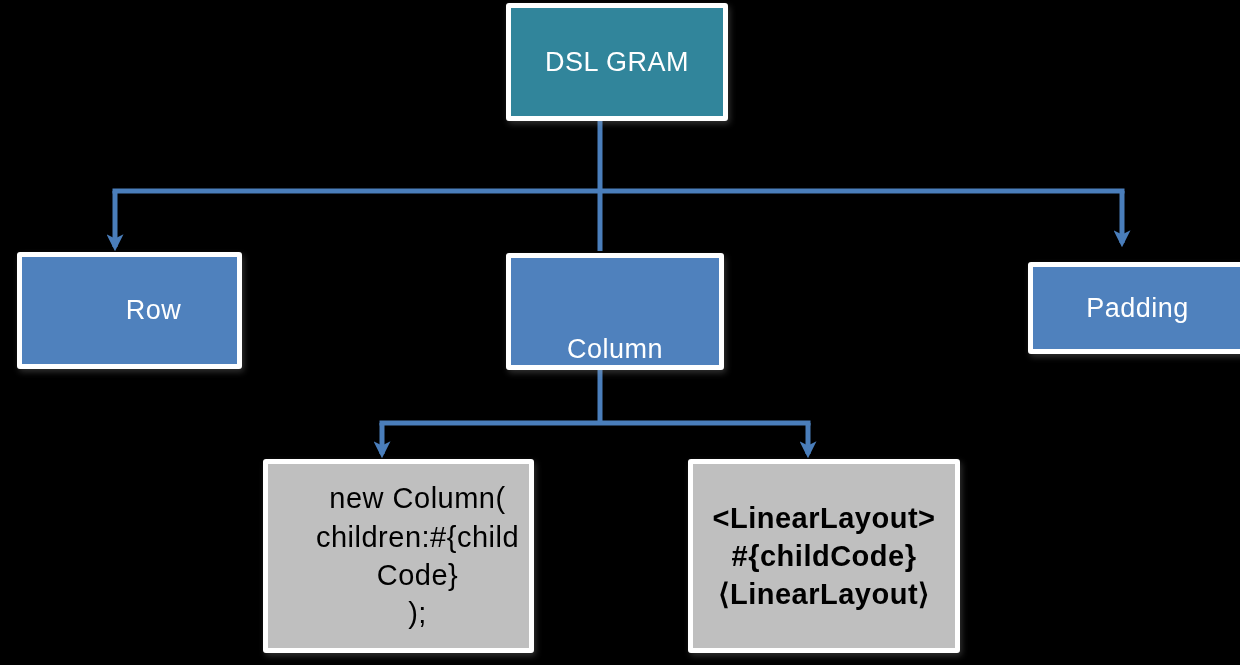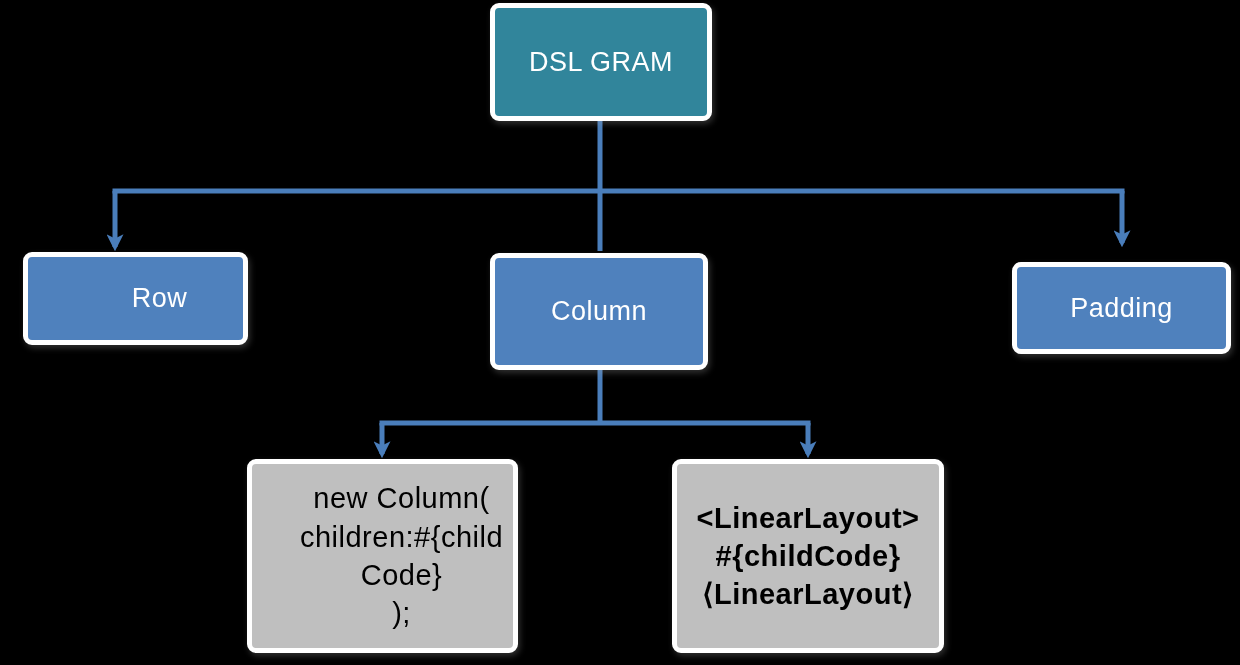--- a/index.html
+++ b/index.html
@@ -27,41 +27,42 @@
     height: 665px;
   }
   .connectors path.line {
     fill: none;
     stroke: var(--connector);
     stroke-width: 5;
   }
   .node {
     position: absolute;
     border: 5px solid #FFFFFF;
-    border-radius: 9px;
+    border-radius: 3px;
     box-sizing: border-box;
     display: flex;
     align-items: center;
     justify-content: center;
     text-align: center;
     box-shadow: 2px 3px 6px rgba(160,160,160,0.30);
+    margin-left: 16px;
   }
   .node .label {
     font-size: 27px;
     letter-spacing: 0.5px;
   }
   .node.code .label {
     font-size: 29px;
     line-height: 1.32;
     white-space: pre-line;
   }
   
   #node-root    { left: 490px; top: 3px;   width: 222px; height: 118px; }
-  #node-row     { left: 23px;   top: 252px; width: 225px; height: 93px; padding-left: 48px; }
-  #node-column  { left: 490px; top: 253px; width: 218px; height: 117px; }
+  #node-row     { left: 1px;   top: 252px; width: 225px; height: 117px; padding-left: 48px; }
+  #node-column  { left: 490px; top: 253px; width: 218px; height: 117px; align-items: flex-end; }
   #node-padding { left: 1012px;top: 262px; width: 219px; height: 92px; }
   #node-dart    { left: 247px; top: 459px; width: 271px; height: 194px; padding-left: 38px; }
   #node-xml     { left: 672px; top: 459px; width: 272px; height: 194px; font-weight: bold; }
 </style>
 </head>
 <body style="background: rgb(0, 0, 0);">
 
 <div class="stage">
 
   <svg class="connectors" viewBox="0 0 1240 665" xmlns="http://www.w3.org/2000/svg">

